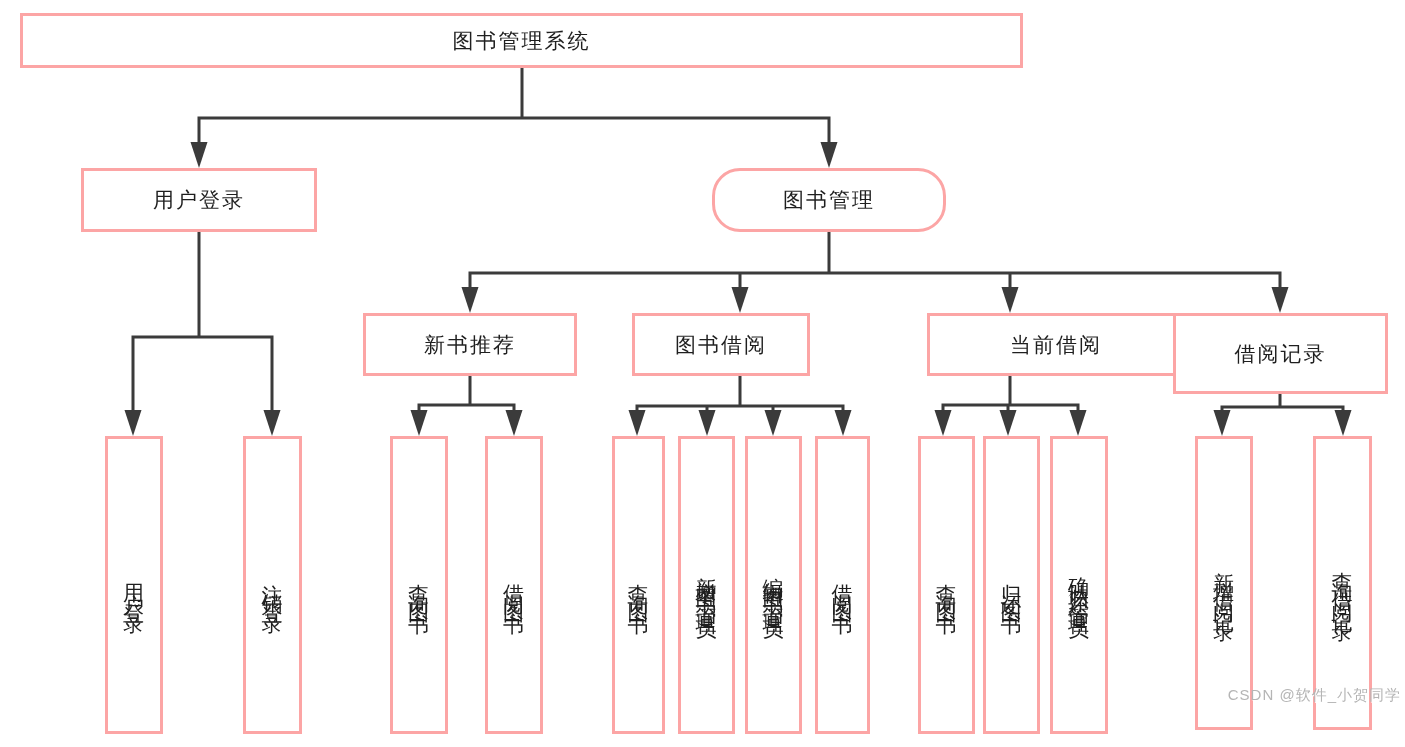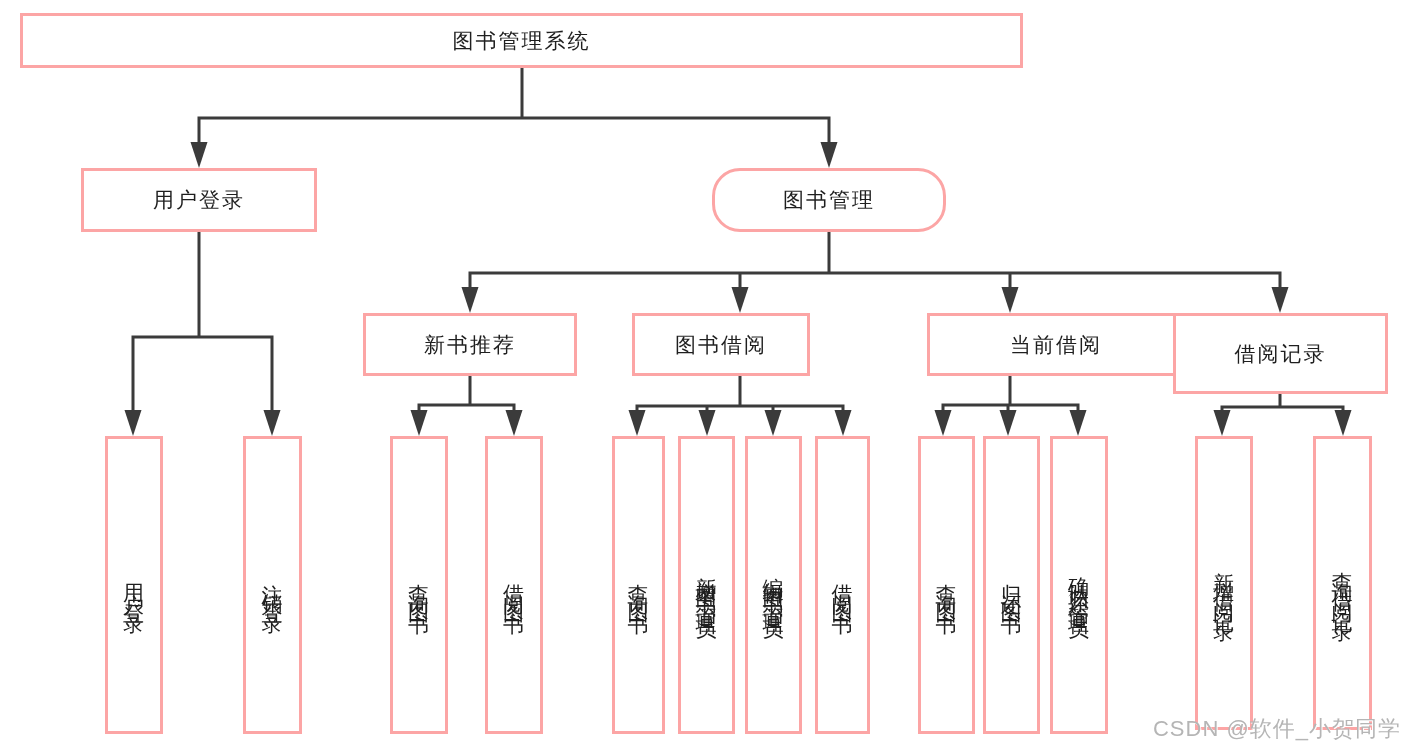--- a/index.html
+++ b/index.html
@@ -27,22 +27,22 @@
   }
   .node.v{
     writing-mode:vertical-rl;
     letter-spacing:10px;
     padding-top:4px;
   }
   .node.v.long{letter-spacing:6px;}
   #watermark{
     position:absolute;
     right:4px;
-    top:714px;
-    font-size:22px;
+    top:686px;
+    font-size:15px;
     color:#b5b5b5;
     letter-spacing:1px;
     text-shadow:1px 1px 0 #ffffff;
     white-space:nowrap;
   }
 </style>
 </head>
 <body>
 
 <div id="canvas">

